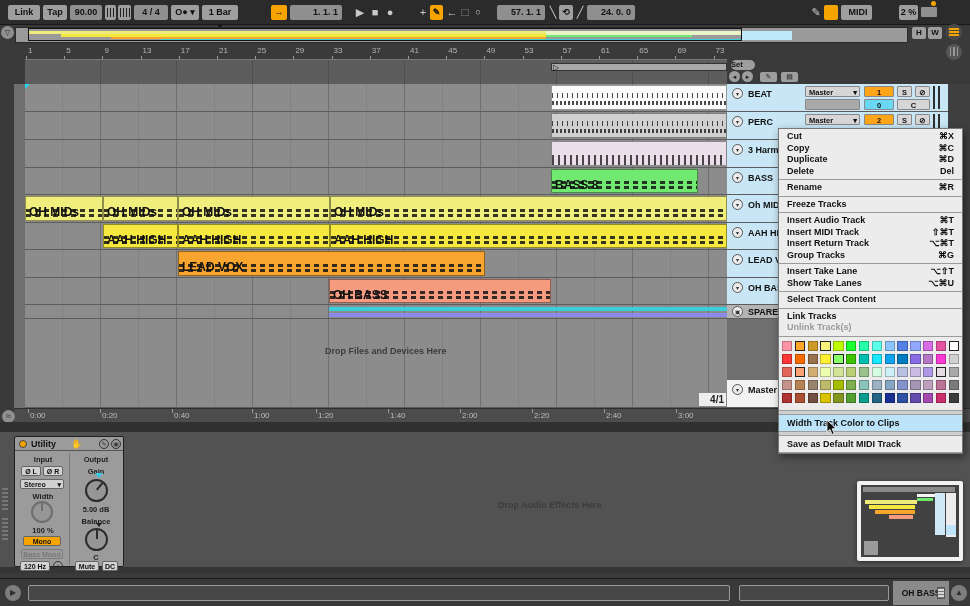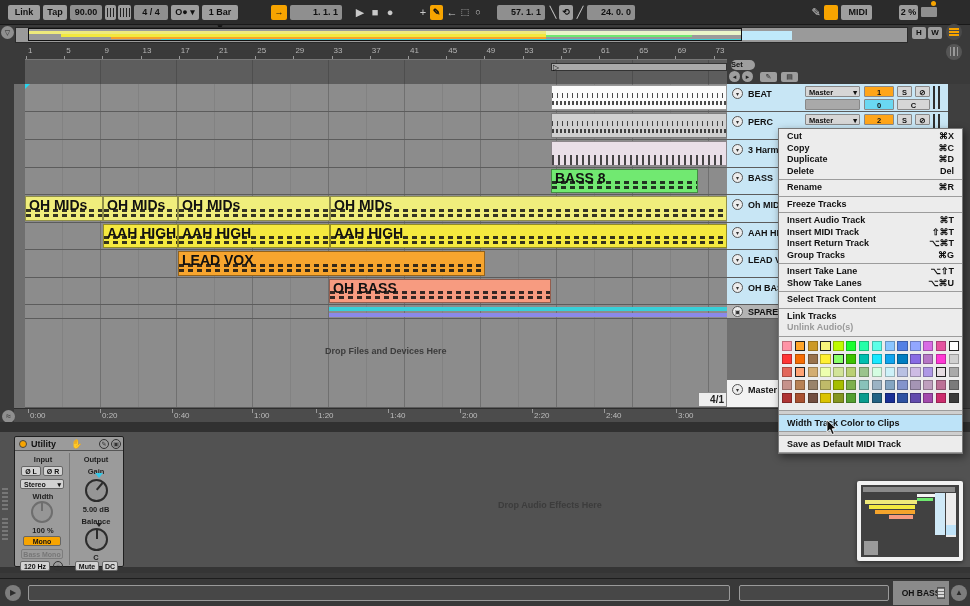--- a/index.html
+++ b/index.html
@@ -41,21 +41,21 @@
   #set-pill{position:absolute;left:731px;top:60px;width:24px;height:10px;border-radius:5px;background:#9e9e9e;color:#111;font-size:7.5px;font-weight:700;text-align:left;line-height:10px;}
   .mini-circ{position:absolute;top:71px;width:11px;height:11px;border-radius:50%;background:#9e9e9e;color:#222;font-size:7px;line-height:11px;text-align:center;}
   .mini-btn{position:absolute;top:72px;width:17px;height:10px;background:#9e9e9e;border-radius:2px;color:#222;font-size:7px;line-height:10px;text-align:center;}
 
   
   #lanes{position:absolute;left:25px;top:84px;width:702px;height:324px;background:#8c8c8c;
     background-image:repeating-linear-gradient(90deg,transparent 0 37px,rgba(0,0,0,.07) 37px 38px,transparent 38px 75px,rgba(0,0,0,.20) 75px 76px);}
   #lanes-left{position:absolute;left:14px;top:84px;width:11px;height:324px;background:#6f6f6f;}
   .lane-row{position:absolute;left:0;width:702px;border-bottom:1px solid #5c5c5c;}
   .clip{position:absolute;top:1px;border:1px solid rgba(0,0,0,.4);overflow:hidden;}
-  .clip .lbl{display:block;color:#111;font-size:14px;font-weight:700;padding:0px 3px;white-space:nowrap;}
+  .clip .lbl{display:block;color:#111;font-size:12px;font-weight:700;padding:8px 3px;white-space:nowrap;}
   .pat-waves{background-image:
      repeating-linear-gradient(90deg,rgba(20,20,20,.85) 0 5px,transparent 5px 9px),
      repeating-linear-gradient(90deg,rgba(20,20,20,.85) 0 5px,transparent 5px 9px);
      background-size:100% 3px,100% 3px;background-position:0 58%,0 85%;background-repeat:no-repeat,no-repeat;}
   .pat-ticks{background-image:
      repeating-linear-gradient(90deg,rgba(30,30,30,.8) 0 1px,transparent 1px 5px),
      repeating-linear-gradient(90deg,rgba(30,30,30,.8) 0 2px,transparent 2px 4px);
      background-size:100% 5px,100% 4px;background-position:0 38%,0 80%;background-repeat:no-repeat,no-repeat;}
   .pat-piano{background-image:repeating-linear-gradient(90deg,rgba(30,30,30,.8) 0 2px,transparent 2px 6px);
      background-size:100% 10px;background-position:0 100%;background-repeat:no-repeat;}
@@ -455,21 +455,21 @@
       </div>
       <div class="menu-section">
         <div class="menu-item">Insert Take Lane<span class="sc">⌥⇧T</span></div>
         <div class="menu-item">Show Take Lanes<span class="sc">⌥⌘U</span></div>
       </div>
       <div class="menu-section">
         <div class="menu-item">Select Track Content</div>
       </div>
       <div class="menu-section">
         <div class="menu-item">Link Tracks</div>
-        <div class="menu-item dis">Unlink Audio(s)</div>
+        <div class="menu-item dis">Unlink Track(s)</div>
       </div>
       <div id="palette">
         <div class="pal-row">
           <div class="swatch" style="background: rgb(255, 148, 166);"></div>
           <div class="swatch sel" style="background: rgb(255, 165, 41);"></div>
           <div class="swatch" style="background: rgb(204, 153, 39);"></div>
           <div class="swatch sel" style="background: rgb(247, 244, 124);"></div>
           <div class="swatch" style="background: rgb(191, 251, 0);"></div>
           <div class="swatch" style="background: rgb(26, 255, 47);"></div>
           <div class="swatch" style="background: rgb(37, 255, 168);"></div>

